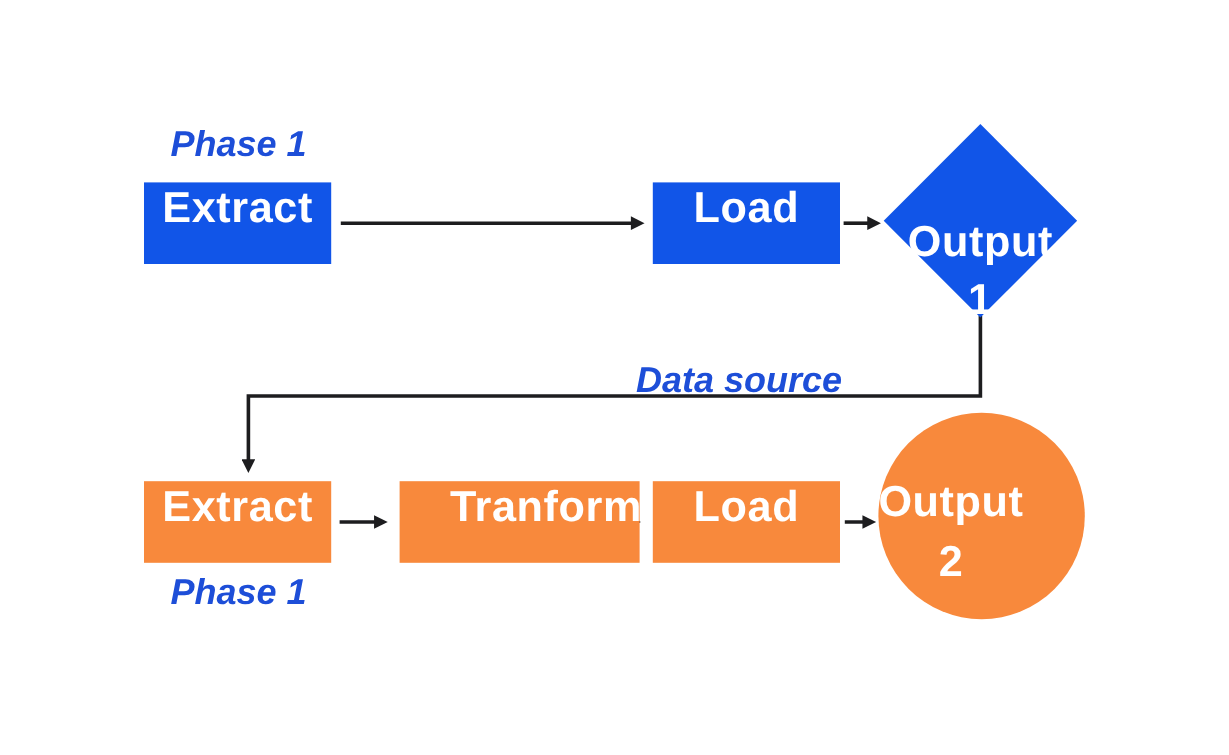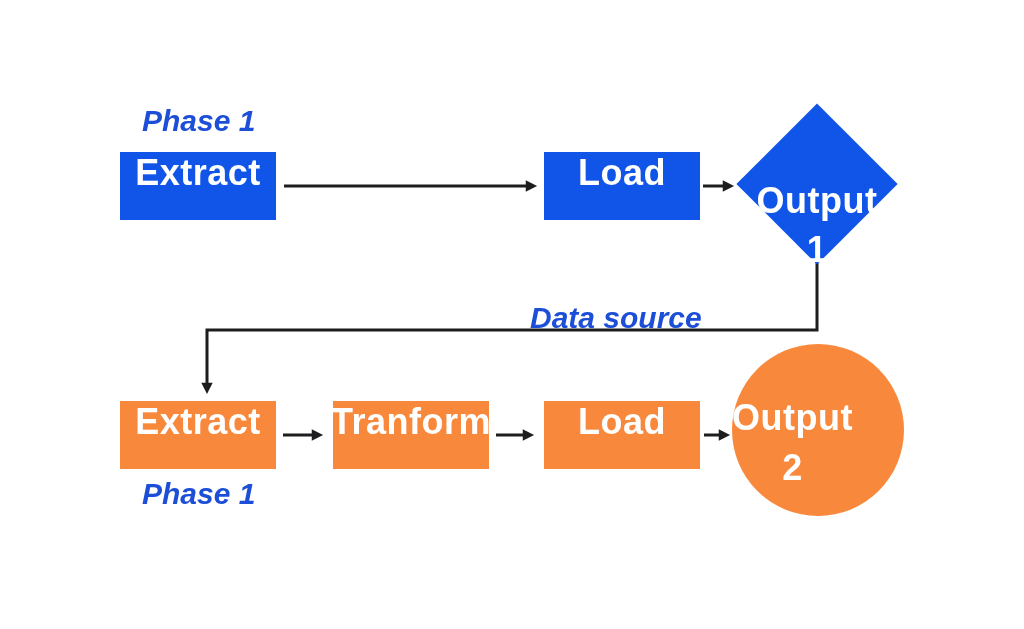--- a/index.html
+++ b/index.html
@@ -37,21 +37,21 @@
   .rect {
     width: 156px;
     height: 68px;
   }
   .blue { background: #1155e8; }
   .orange { background: #f8893c; }
 
   .extract-top  { left: 120px; top: 152px; }
   .load-top     { left: 544px; top: 152px; }
   .extract-bot  { left: 120px; top: 401px; }
-  .tranform-bot { left: 333px; top: 401px; }
+  .tranform-bot { left: 333px; top: 401px; padding-left: 44px; }
   .load-bot     { left: 544px; top: 401px; }
 
   .diamond-shape {
     position: absolute;
     left: 760px;
     top: 127px;
     width: 114px;
     height: 114px;
     background: #1155e8;
     transform: rotate(45deg);

